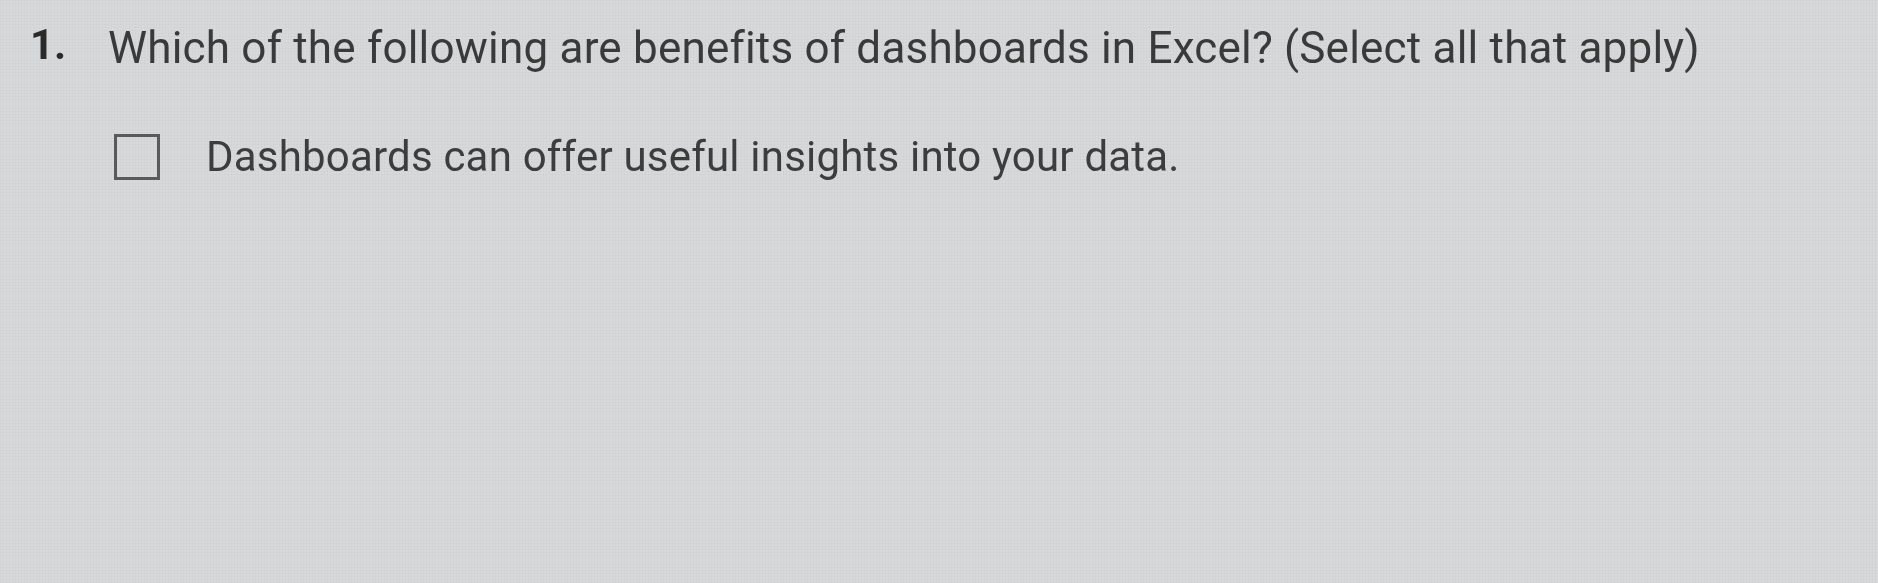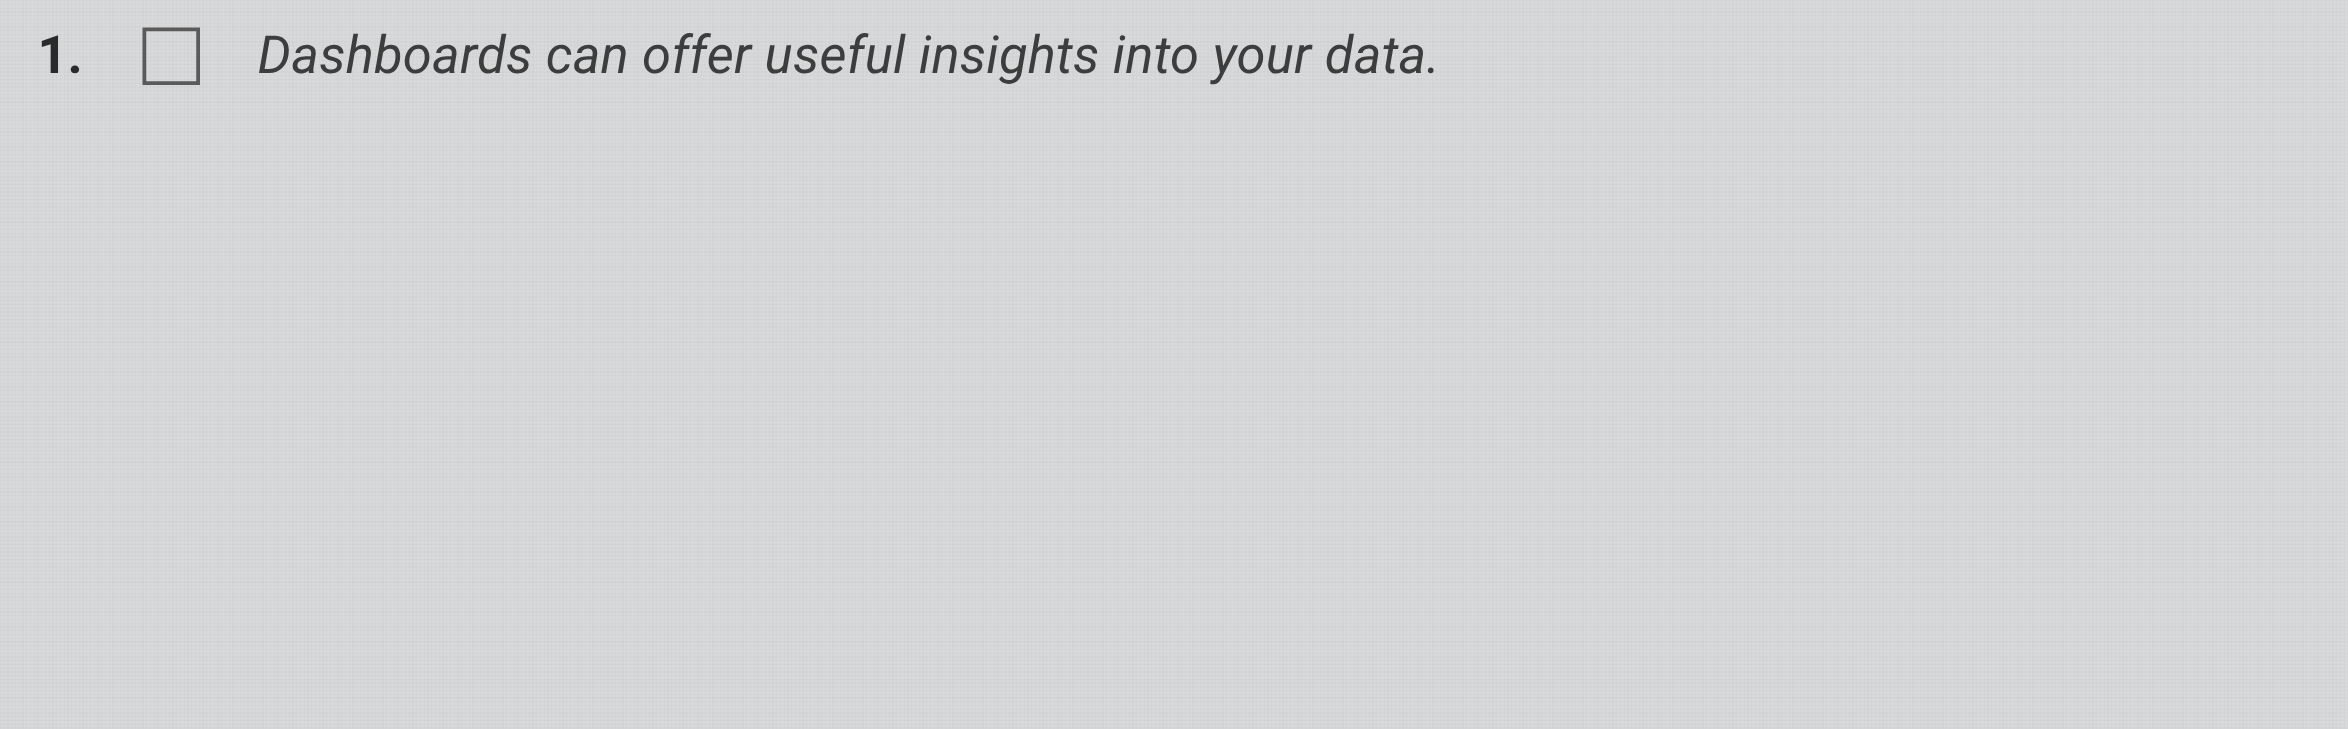--- a/index.html
+++ b/index.html
@@ -40,21 +40,20 @@
       color: #3a3a3a;
       line-height: 1.3;
       margin-bottom: 55px;
       letter-spacing: 0.2px;
     }
     .options {
       display: flex;
       flex-direction: row;
       gap: 36px;
       padding-left: 6px;
-      font-style: italic;
     }
     .option {
       display: flex;
       align-items: center;
       gap: 46px;
     }
     .checkbox {
       width: 46px;
       height: 46px;
       border: 3px solid #5a5a5a;
@@ -69,20 +68,21 @@
       line-height: 1.2;
       letter-spacing: 0.2px;
     }
   </style>
 </head>
 <body>
 
 <div class="question-container">
   <div class="question-number">1.</div>
   <div class="question-body">
+    <div class="question-text">Which of the following are benefits of dashboards in Excel? (Select all that apply)</div>
     <div class="options">
       <div class="option">
         <div class="checkbox"></div>
         <div class="option-label">Dashboards can offer useful insights into your data.</div>
       </div>
     </div>
   </div>
 </div>
 
 </body></html>

